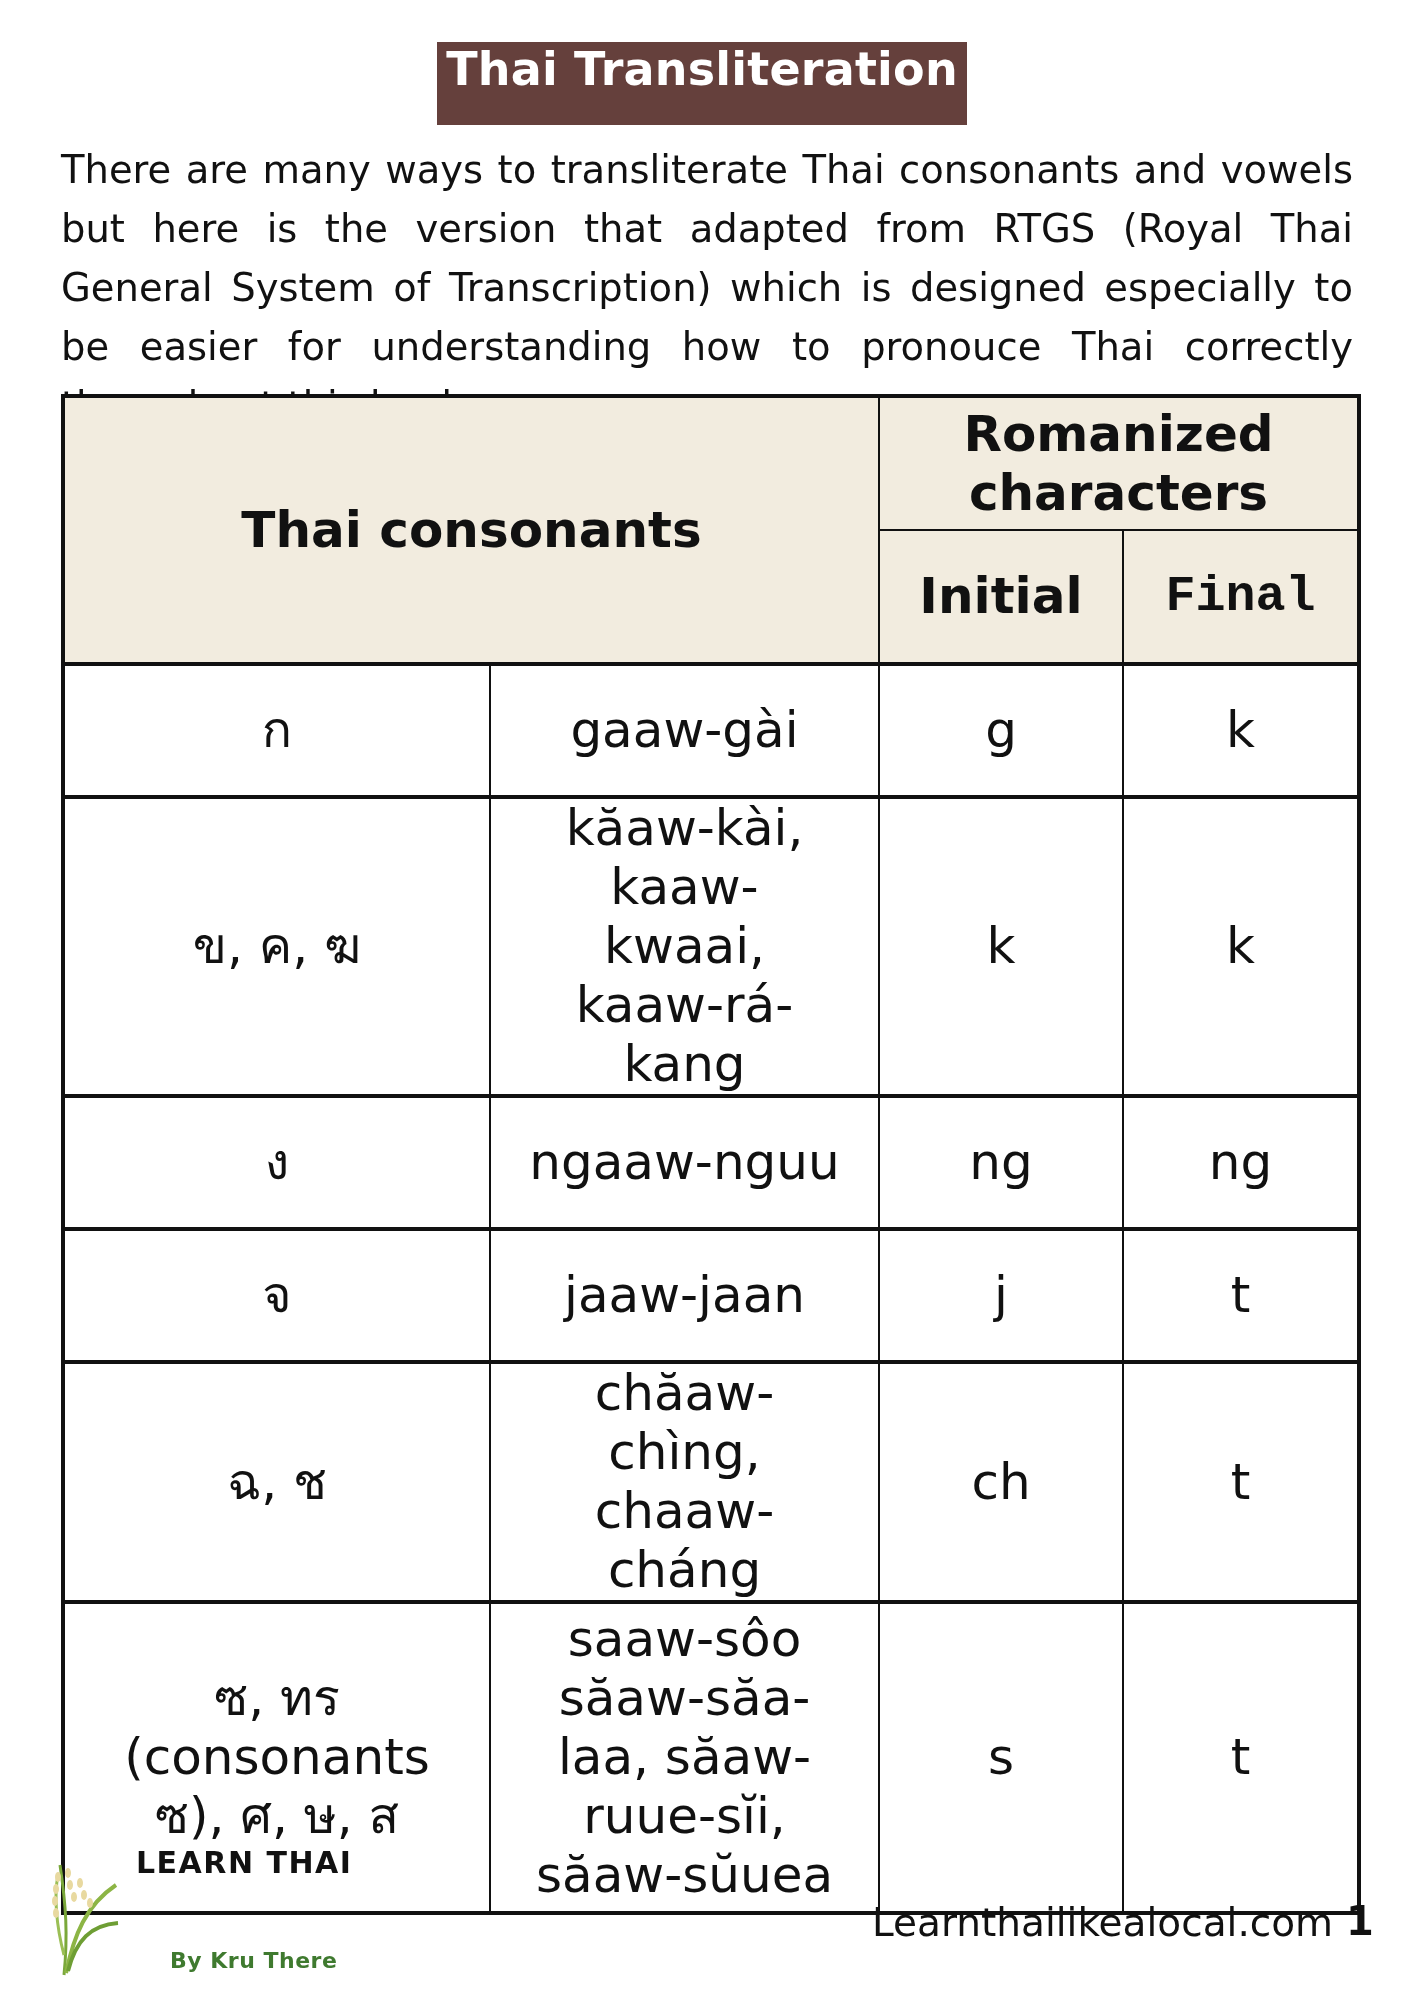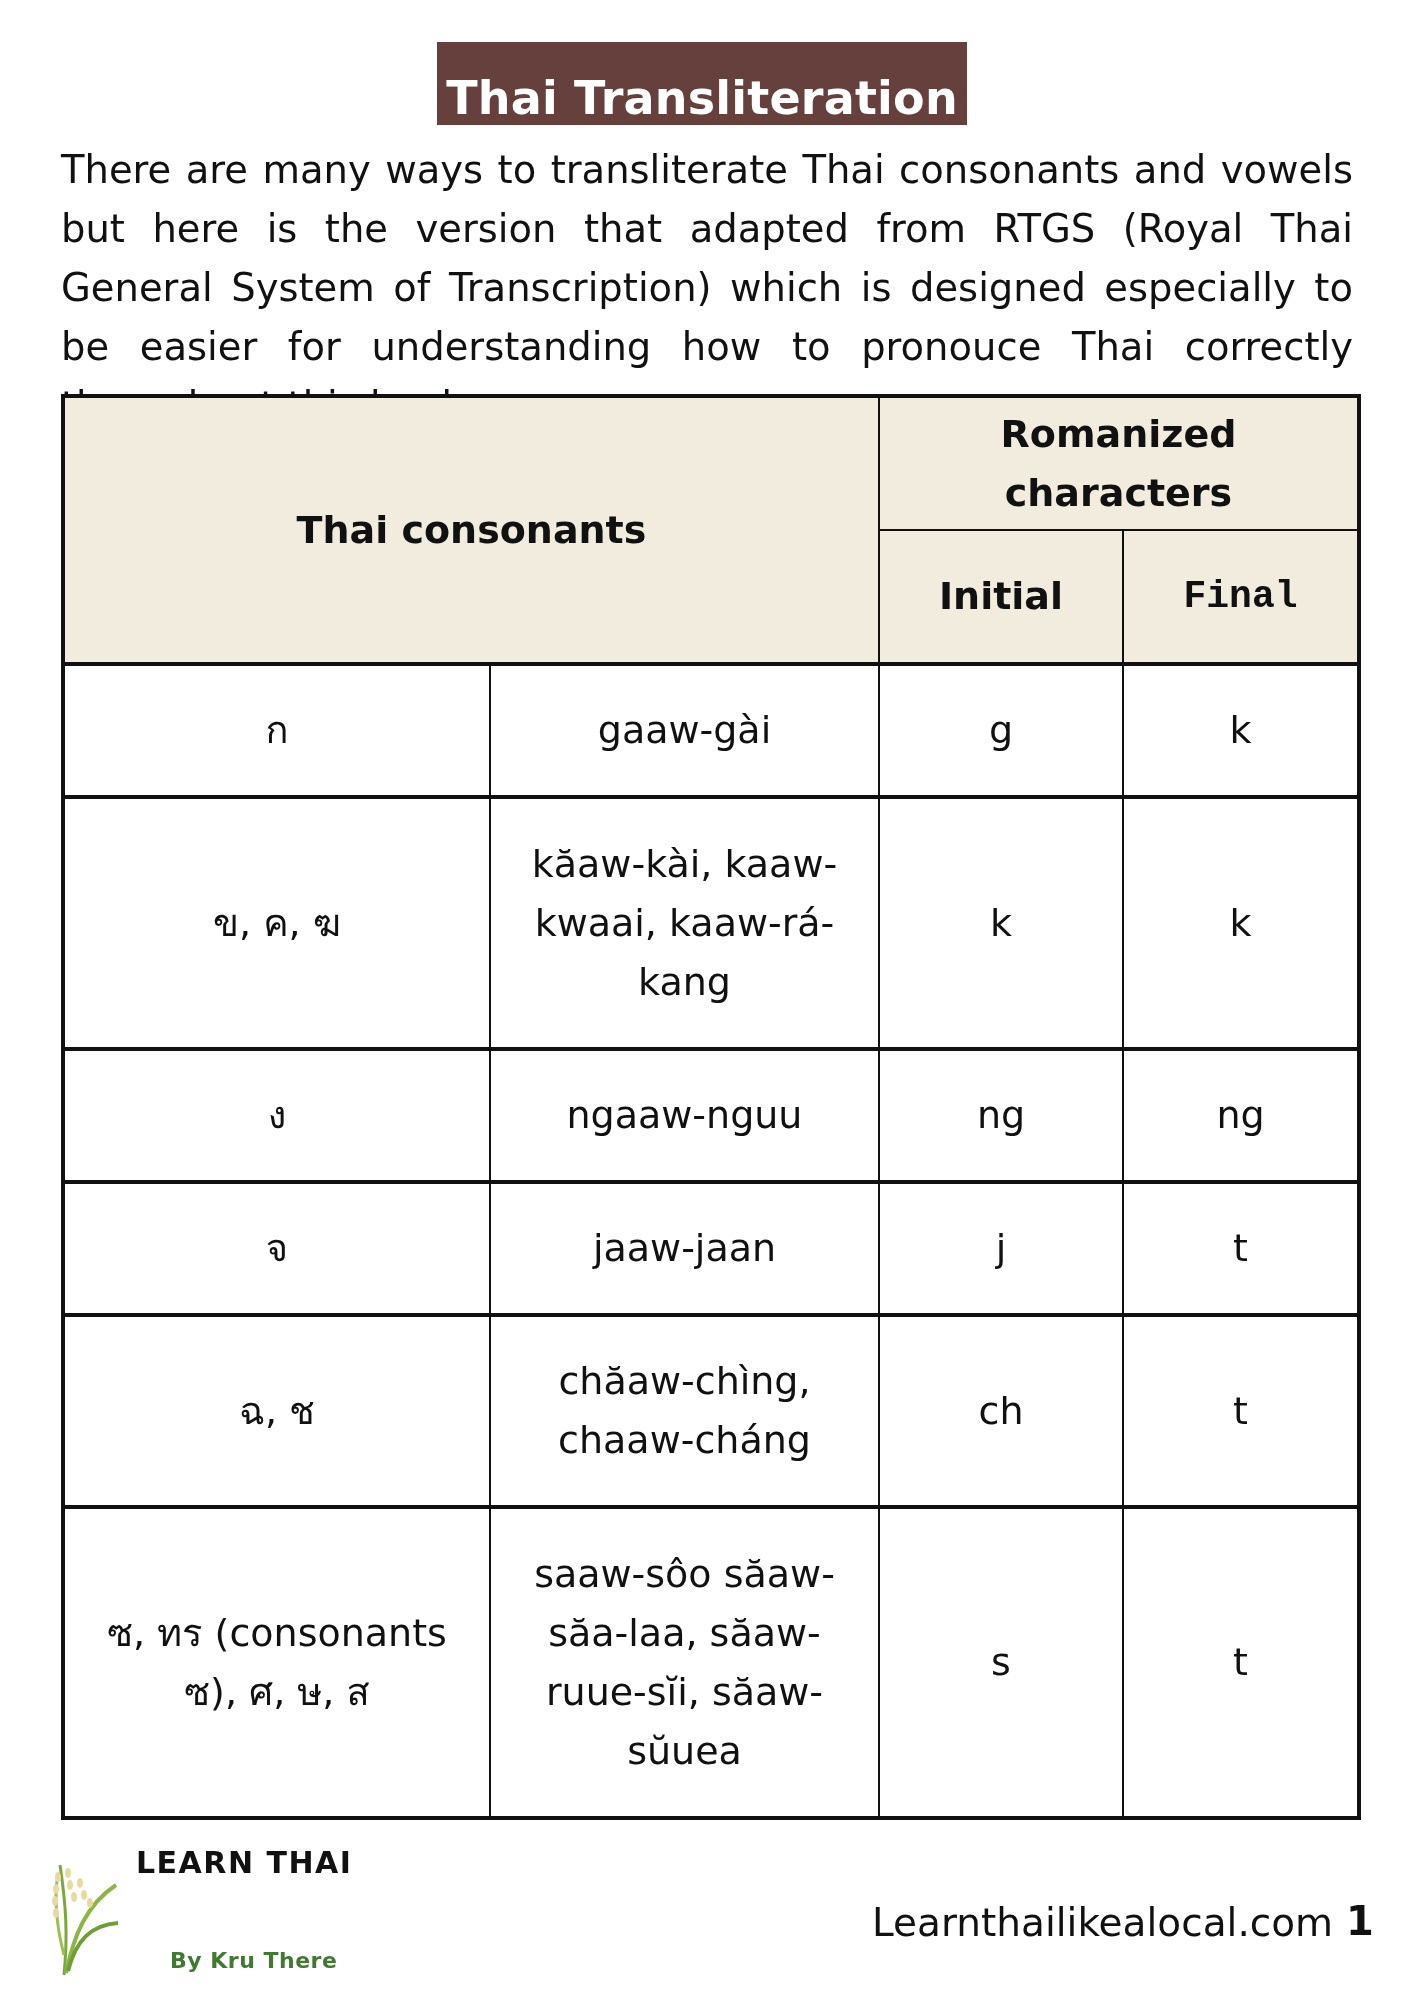--- a/index.html
+++ b/index.html
@@ -3,36 +3,36 @@
   <meta charset="utf-8">
   <style>
     html, body { margin: 0; padding: 0; background: #ffffff; }
     body {
       width: 1414px; height: 2000px; position: relative; overflow: hidden;
       font-family: "DejaVu Sans", "Liberation Sans", sans-serif; color: #111111;
     }
     .title-box {
       position: absolute; left: 437px; top: 42px; width: 530px; height: 83px;
       background: #65403c; color: #ffffff;
-      display: flex; align-items: flex-end; justify-content: center;
+      display: flex; align-items: flex-start; justify-content: center;
       font-size: 46px; font-weight: bold; letter-spacing: 0.2px;
     }
     .intro {
       position: absolute; left: 61px; top: 140px; width: 1292px;
       font-size: 38.5px; line-height: 59px; text-align: justify;
       text-align-last: left; color: #111;
     }
     table.translit {
       position: absolute; left: 61px; top: 394px; width: 1296px; height: 1422px;
       border-collapse: collapse; table-layout: fixed;
       border: 4px solid #111;
     }
     table.translit td, table.translit th {
       border: 2.5px solid #111; text-align: center; vertical-align: middle;
-      padding: 0 10px; font-size: 38px; font-weight: normal; line-height: 59px;
+      padding: 0 10px; font-size: 50px; font-weight: normal; line-height: 59px;
     }
     table.translit tr.body-row td { border-top: 4px solid #111; }
     table.translit th { background: #f2ecdf; font-weight: bold; }
     th.h-main { font-size: 39px; }
     th.h-romanized { font-size: 39px; }
     th.h-initial { font-size: 40px; }
     th.h-final { font-size: 35px; font-family: Liberation Mono, monospace; }
     .thai { font-family: "DejaVu Sans", sans-serif; font-size: 36px; }
     .footer-logo {
       position: absolute; left: 40px; top: 1845px; width: 330px; height: 140px;

